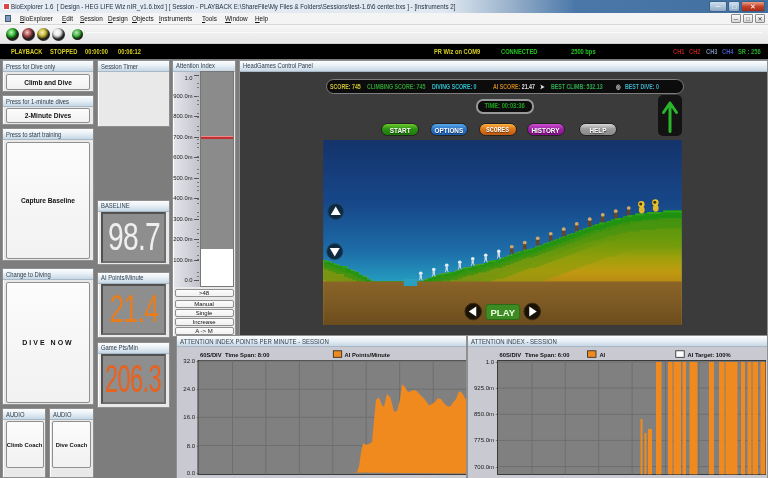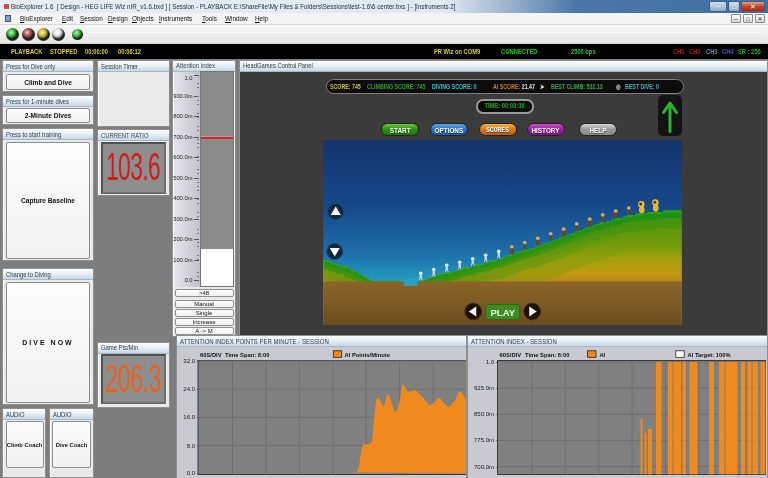--- a/index.html
+++ b/index.html
@@ -125,24 +125,30 @@
  <div class="btn" style="left:2.5px;top:12px;width:38px;height:47px;font-size:5.8px;white-space:nowrap;">Climb Coach</div>
 </div>
 <div class="panel" style="left:48.5px;top:408px;width:45px;height:70px;">
  <div class="phead"><i>AUDIO</i></div>
  <div class="btn" style="left:2.5px;top:12px;width:39px;height:47px;font-size:5.8px;white-space:nowrap;">Dive Coach</div>
 </div>
 
 <div class="panel" style="left:97px;top:60px;width:73px;height:67px;">
  <div class="phead"><i>Session Timer</i></div>
 </div>
-<div class="panel" style="left:97px;top:129px;width:73px;height:67px;">
- <div class="phead"><i>CURRENT RATIO</i></div>
- <div class="disp" style="top:11.5px;width:65px;height:52px;">
-        <span style="transform:scaleX(0.60);color:#cc1f1f;">103.6</span>
+<div class="panel" style="left:97px;top:199.5px;width:73px;height:65px;">
+ <div class="phead"><i>BASELINE</i></div>
+ <div class="disp" style="top:11.5px;width:65px;height:51px;">
+        <span style="transform:scaleX(0.74);color:#efefef;">98.7</span>
+      </div>
+</div>
+<div class="panel" style="left:97px;top:271.5px;width:73px;height:66px;">
+ <div class="phead"><i>AI Points/Minute</i></div>
+ <div class="disp" style="top:11.5px;width:65px;height:51px;">
+        <span style="transform:scaleX(0.70);color:#e87d1e;">21.4</span>
       </div>
 </div>
 <div class="panel" style="left:97px;top:341.5px;width:73px;height:66px;">
  <div class="phead"><i>Game Pts/Min</i></div>
  <div class="disp" style="top:11.5px;width:65px;height:50px;">
         <span style="transform:scaleX(0.62);color:#e8621e;">206.3</span>
       </div>
 </div>
 
 <div class="panel" id="meter" style="left:171.5px;top:59.5px;width:64.5px;height:277px;">

